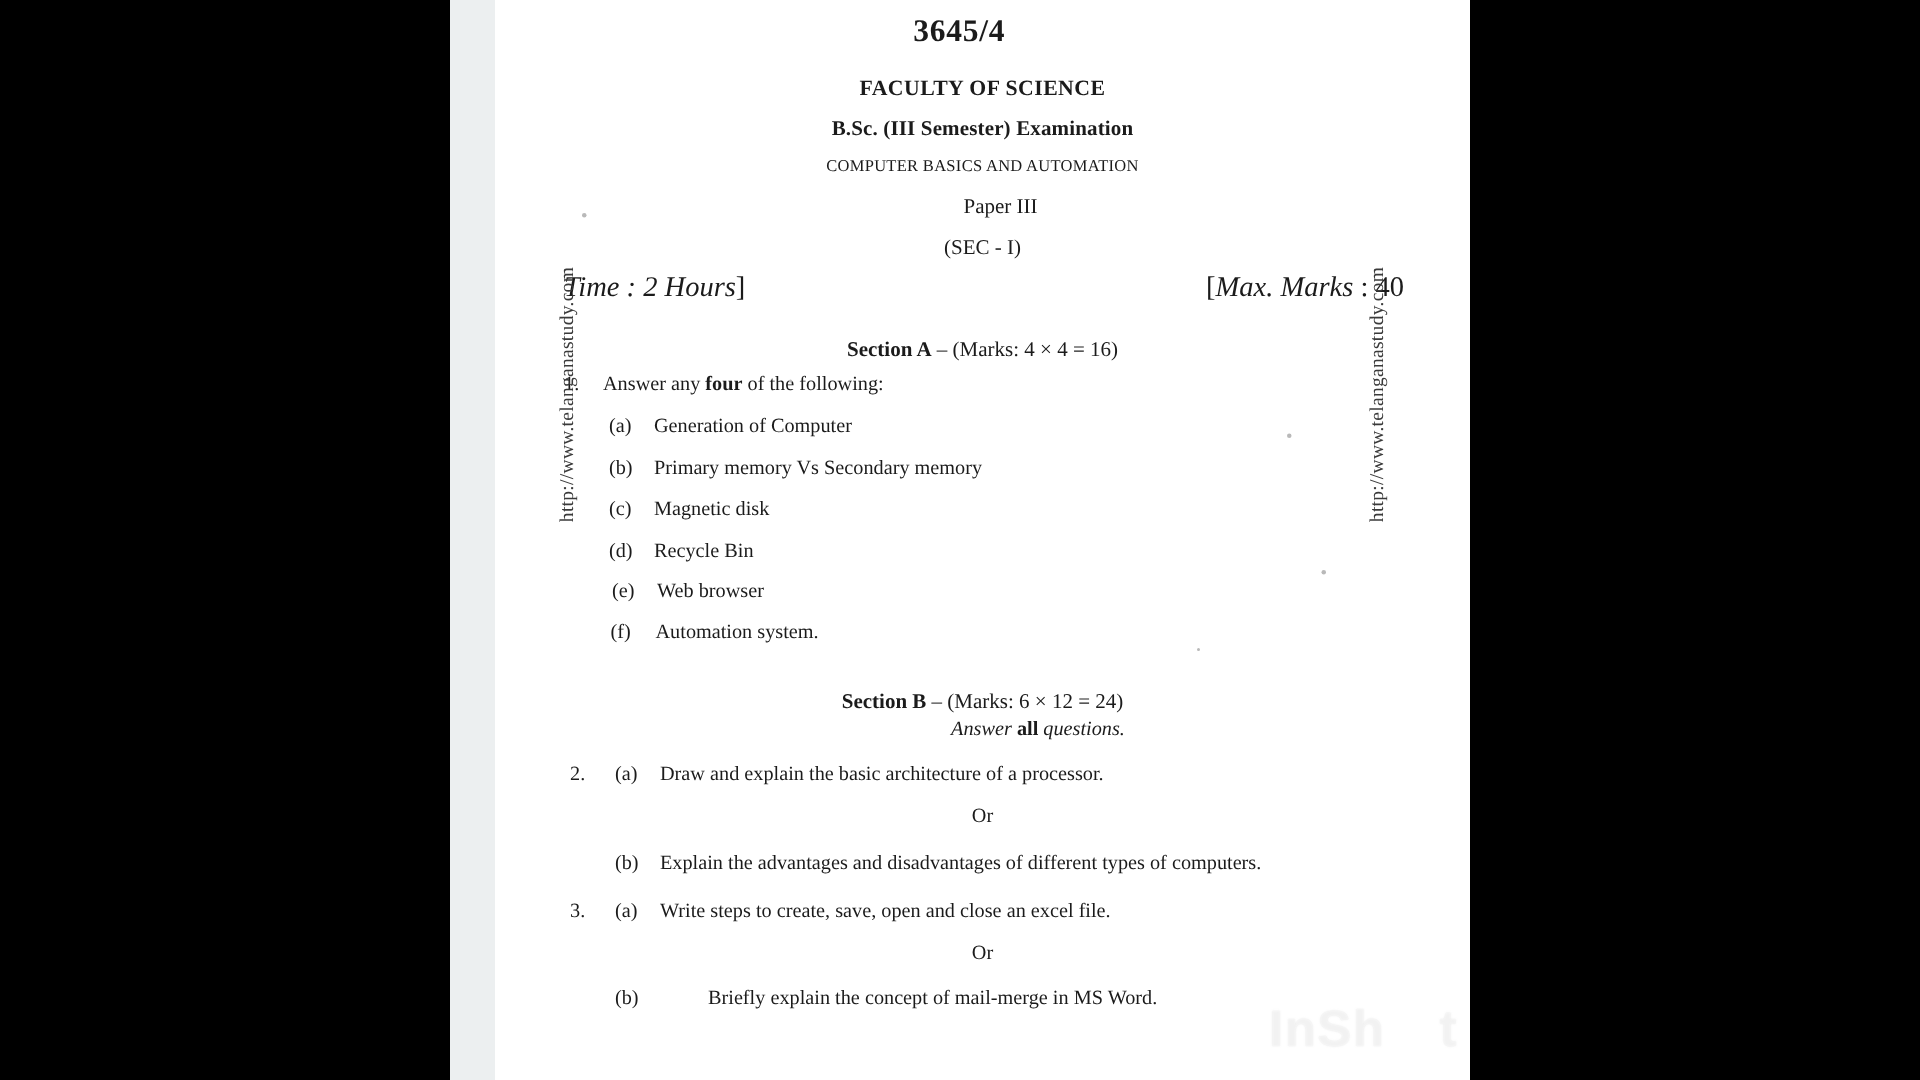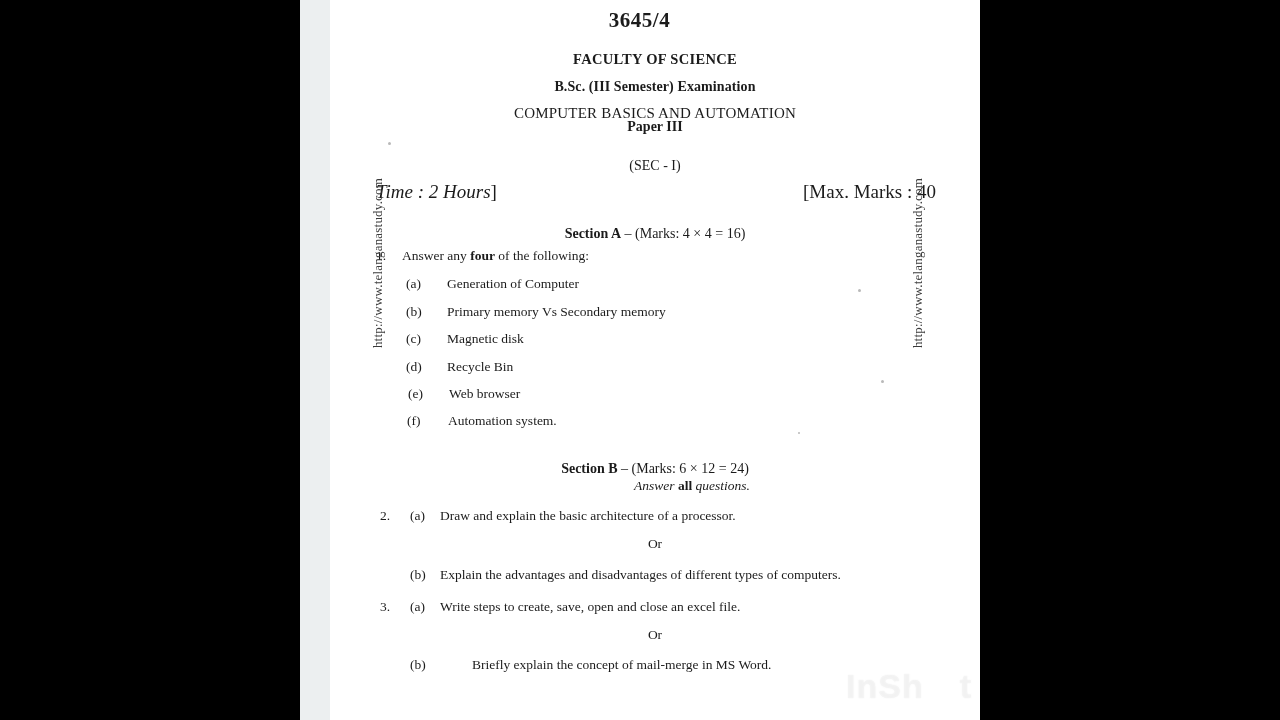--- a/index.html
+++ b/index.html
@@ -81,36 +81,36 @@
 
   .ttl {
     position: absolute;
     left: 0;
     width: 650px;
     text-align: center;
     white-space: nowrap;
   }
   .ttl-faculty   { top: 51px; font-size: 14.5px; font-weight: bold; letter-spacing: .3px; }
   .ttl-degree    { top: 79px; font-size: 14px;   font-weight: bold; letter-spacing: .1px; }
-  .ttl-subject   { top: 105px; font-size: 15px;  font-weight: normal; letter-spacing: .2px; }
-  .ttl-paper     { top: 119px; font-size: 14px;  font-weight: bold; }
+  .ttl-subject   { top: 105px; font-size: 11px;  font-weight: normal; letter-spacing: .2px; }
+  .ttl-paper     { top: 131px; font-size: 14px;  font-weight: normal; padding-left: 12px; }
   .ttl-sec       { top: 158px; font-size: 14px;  font-weight: normal; }
 
   .time-row {
     position: absolute;
     top: 181px;
     left: 46px;
     width: 560px;
     font-size: 19px;
     white-space: nowrap;
   }
   .time-left  { float: left; font-style: italic; }
   .time-left .br { font-style: normal; }
   .time-right { float: right; }
-  .time-right .it { }
+  .time-right .it { font-style: italic; }
 
   .section-head {
     position: absolute;
     left: 0;
     width: 650px;
     text-align: center;
     font-size: 14px;
     white-space: nowrap;
     margin-top: 12px;
   }
@@ -148,21 +148,21 @@
   #q1-num  { left: 0px; }
   #q1-text { left: 26px; }
 
   
   .sub {
     position: absolute;
     font-size: 13.5px;
     white-space: nowrap;
   }
   .sub-lbl { position: absolute; left: 0; width: 26px; }
-  .sub-txt { position: absolute; left: 41px; }
+  .sub-txt { position: absolute; left: 30px; }
 
   .or-line {
     position: absolute;
     left: 0;
     width: 650px;
     text-align: center;
     font-size: 13.5px;
   }
 
   

